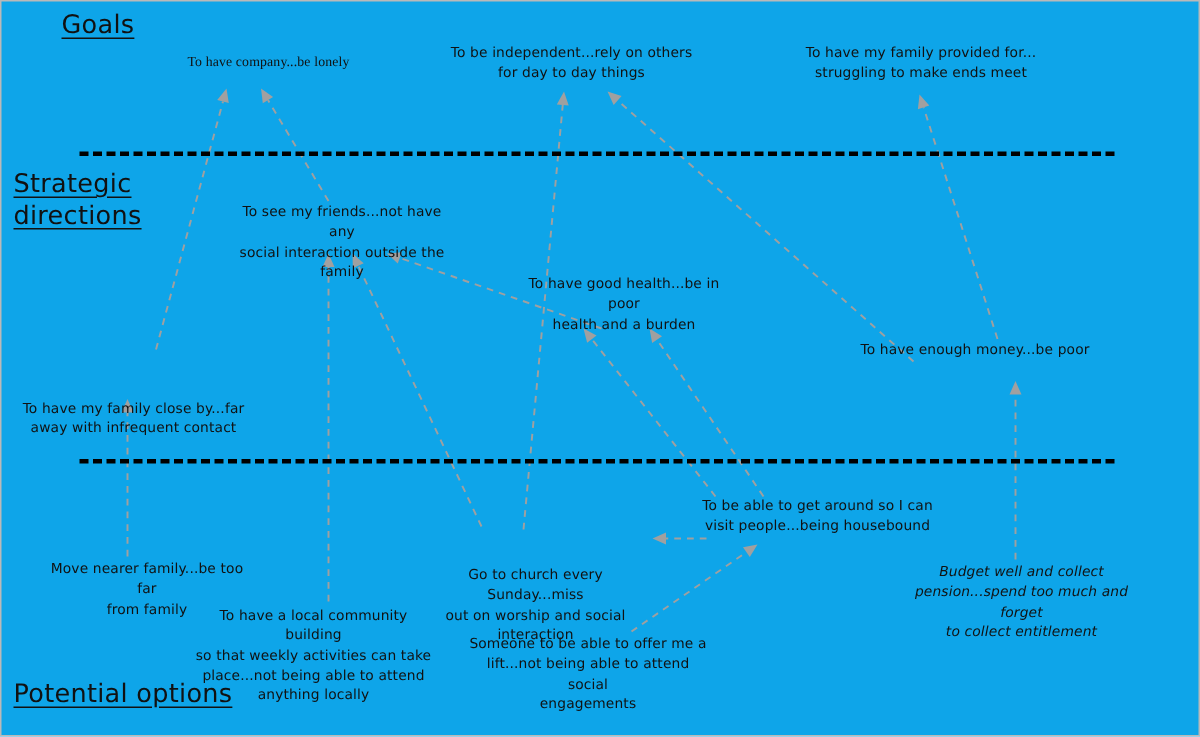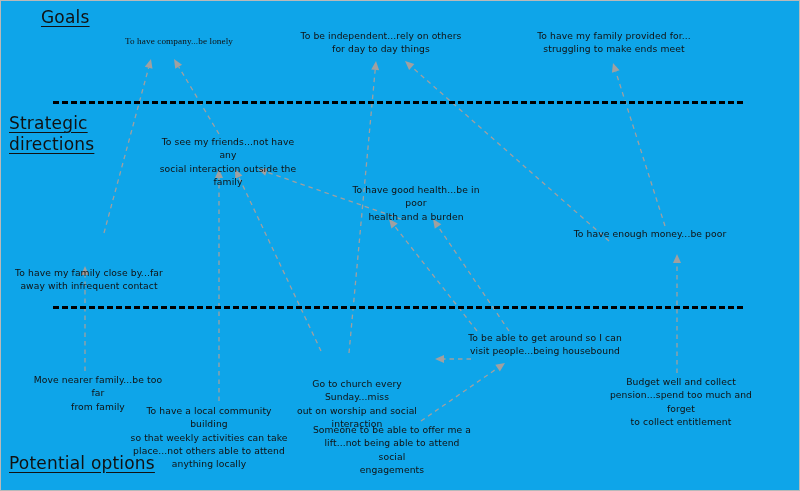--- a/index.html
+++ b/index.html
@@ -139,25 +139,25 @@
       <div class="node" style="left: 12px; top: 234px; width: 152px; color: rgb(17, 17, 17); margin-top: 31px;">To have my family close by...far
 away with infrequent contact</div>
       <div class="node" style="left: 572px; top: 226px; width: 154px; color: rgb(17, 17, 17);">To have enough money...be poor</div>
       <div class="node" style="left: 462px; top: 330px; width: 164px; color: rgb(17, 17, 17);">To be able to get around so I can
 visit people...being housebound</div>
       <div class="node" style="left: 280px; top: 376px; width: 152px; color: rgb(17, 17, 17);">Go to church every Sunday...miss
 out on worship and social
 interaction</div>
       <div class="node" style="left: 26px; top: 372px; width: 142px; color: rgb(17, 17, 17); text-align: center;">Move nearer family...be too far
 from family</div>
-      <div class="node" style="left: 594px; top: 374px; width: 172px; color: rgb(17, 17, 17);">Budget well and collect
+      <div class="node" style="left: 594px; top: 374px; width: 172px; color: rgb(17, 17, 17); font-style: italic;">Budget well and collect
 pension...spend too much and forget
 to collect entitlement</div>
       <div class="node" style="left: 128px; top: 403px; width: 160px; color: rgb(17, 17, 17);">To have a local community building
 so that weekly activities can take
-place...not others able to attend
+place...not being able to attend
 anything locally</div>
       <div class="node" style="left: 310px; top: 422px; width: 162px; color: rgb(17, 17, 17);">Someone to be able to offer me a
 lift...not being able to attend social
 engagements</div>
     </div>
 
 </div>
 
 </body></html>

